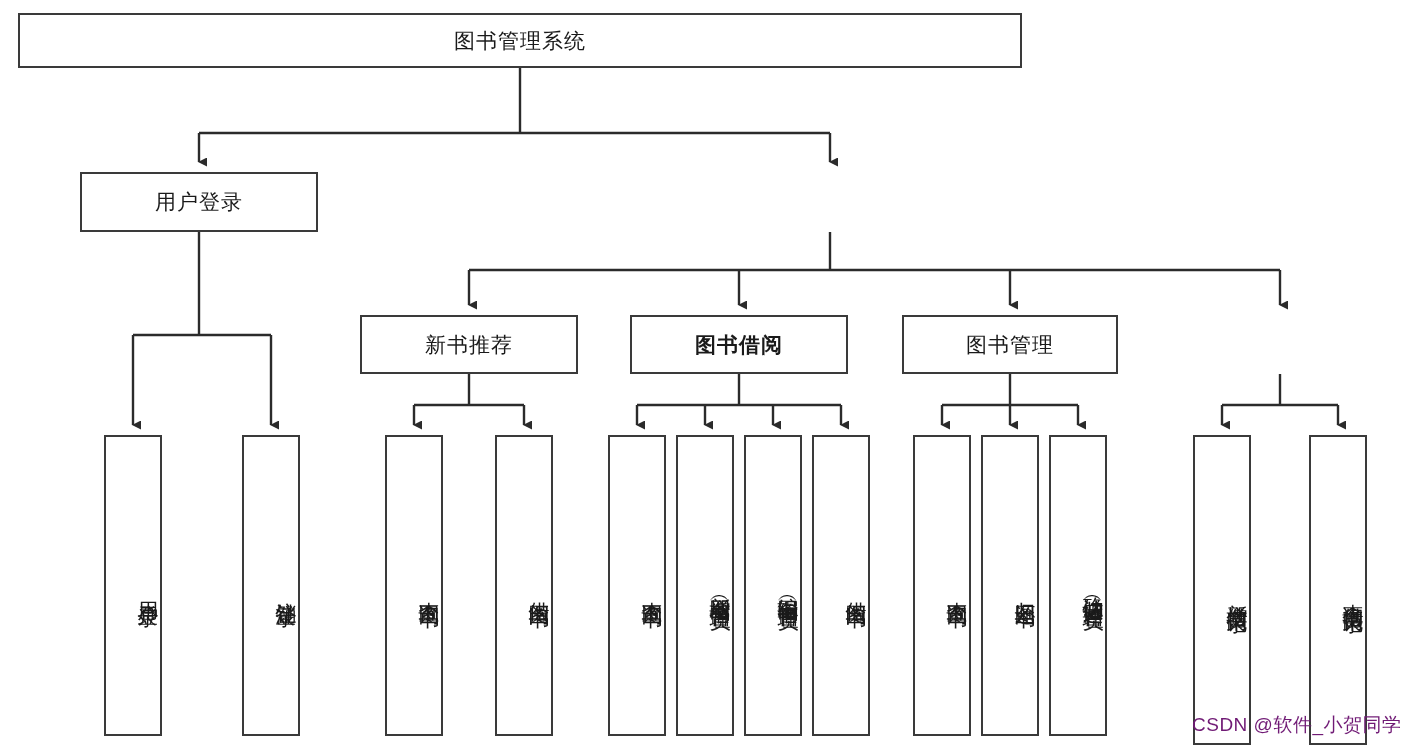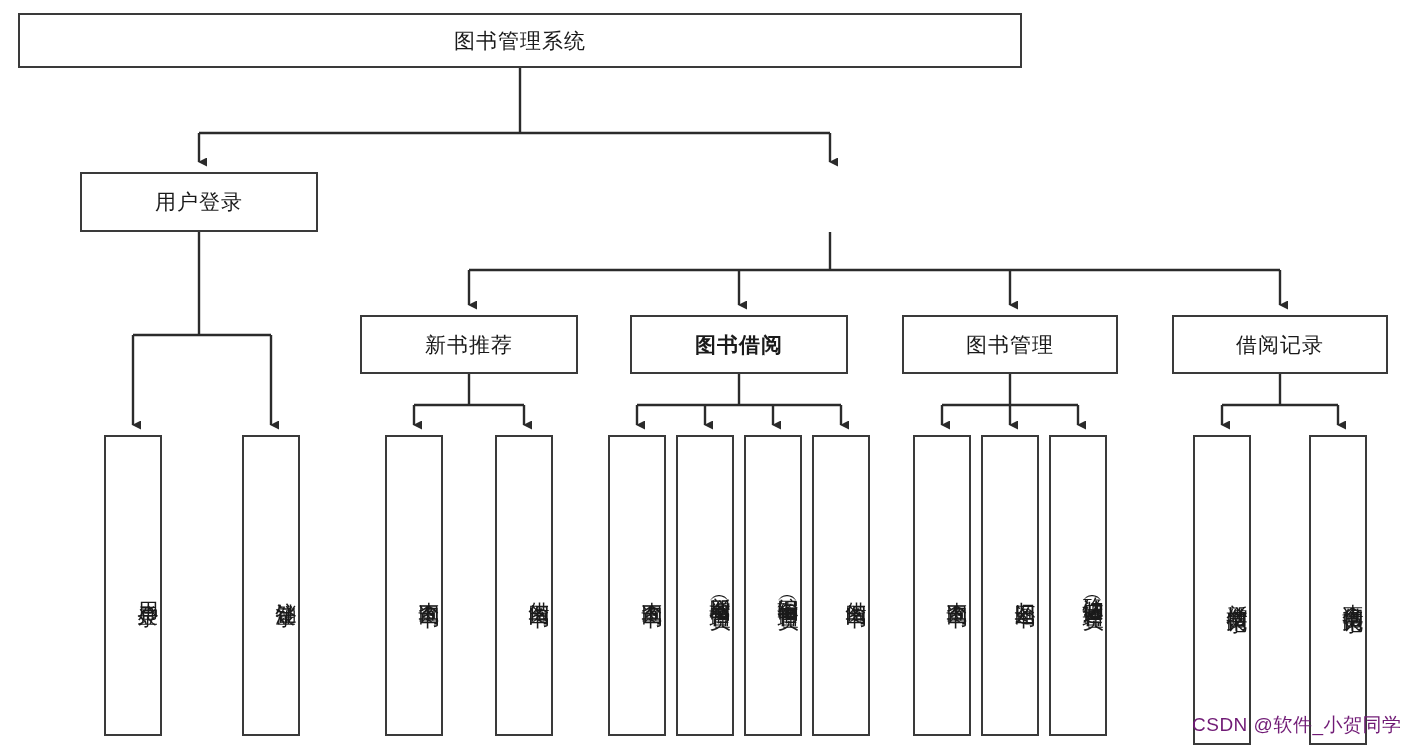--- a/index.html
+++ b/index.html
@@ -135,23 +135,20 @@
 
   <div class="node horiz" style="left:360px; top:315px; width:218px; height:59px;">
     <span class="lbl">新书推荐</span>
   </div>
   <div class="node horiz" style="left:630px; top:315px; width:218px; height:59px;font-weight:bold;">
     <span class="lbl">图书借阅</span>
   </div>
   <div class="node horiz" style="left:902px; top:315px; width:216px; height:59px;">
     <span class="lbl">图书管理</span>
   </div>
-  <div class="node horiz" style="left:1172px; top:315px; width:216px; height:59px;">
-    <span class="lbl">借阅记录</span>
-  </div>
 
   <div class="node vert" style="left:104px; top:435px; width:58px; height:301px;">
     <span class="lbl">用户登录</span>
   </div>
   <div class="node vert" style="left:242px; top:435px; width:58px; height:301px;">
     <span class="lbl">注销登录</span>
   </div>
 
   <div class="node vert" style="left:385px; top:435px; width:58px; height:301px;">
     <span class="lbl">查询图书</span>

